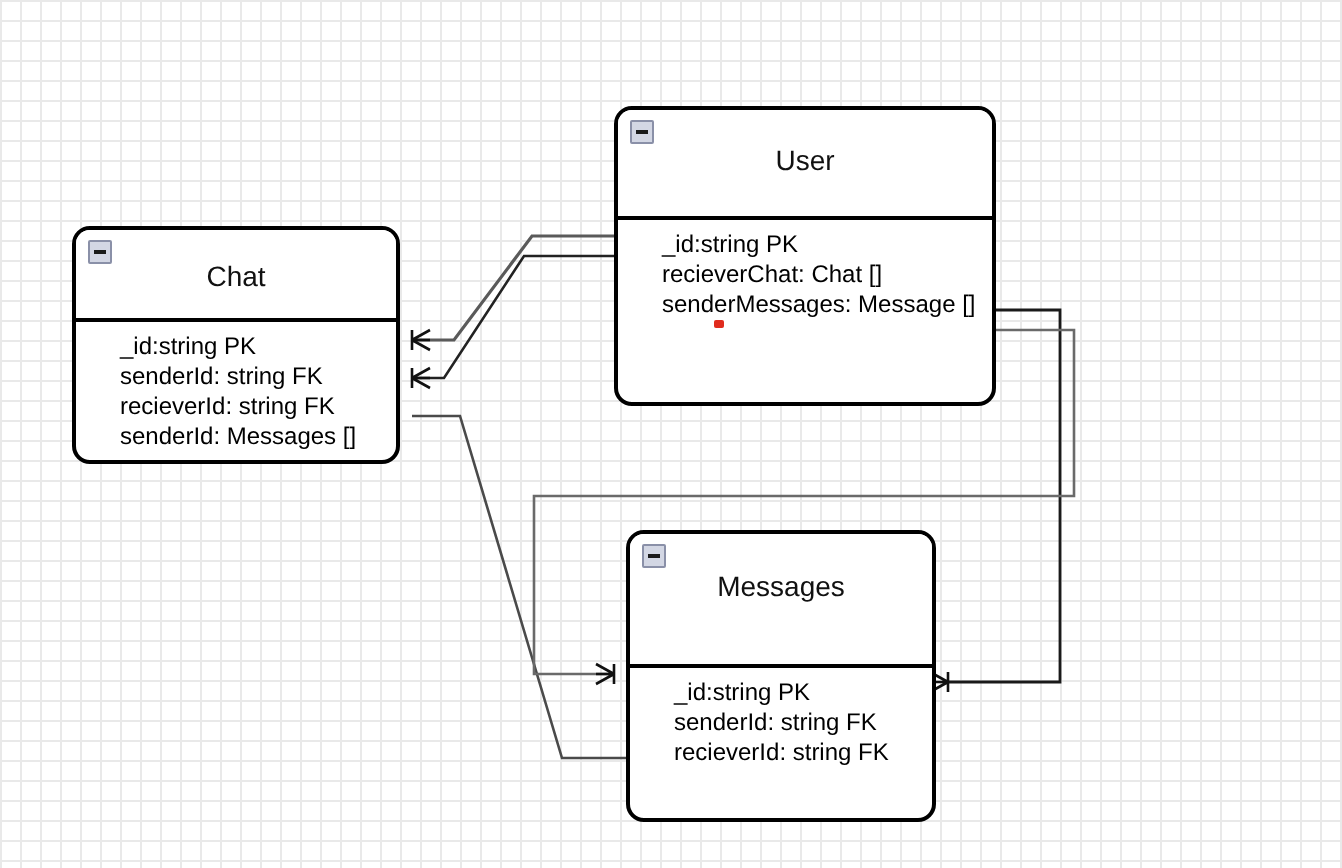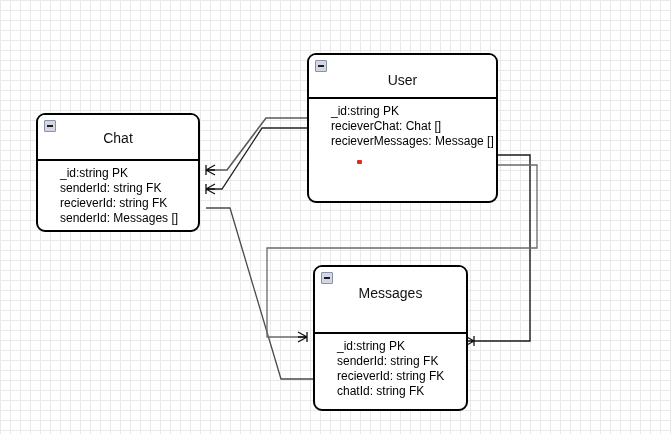--- a/index.html
+++ b/index.html
@@ -131,43 +131,42 @@
     </div>
     <div class="entity-fields">
       <div class="field">_id:string PK</div>
       <div class="field">senderId: string FK</div>
       <div class="field">recieverId: string FK</div>
       <div class="field">senderId: Messages []</div>
     </div>
   </div>
 
   <div class="entity" style="left:307px; top:53px; width:191px; height:150px;">
-    <div class="entity-header" style="height:44px;">
+    <div class="entity-header" style="height:55px;">
       <span class="collapse-icon">
           <i></i>
         </span>
       <div class="entity-title" style="padding-top:18px;">User</div>
     </div>
     <div class="entity-fields">
       <div class="field">_id:string PK</div>
       <div class="field">recieverChat: Chat []</div>
-      <div class="field">recieverMessages: Message []</div>
+      <div class="field">senderMessages: Message []</div>
     </div>
   </div>
 
   <div class="entity" style="left:313px; top:265px; width:155px; height:146px;">
     <div class="entity-header" style="height:67px;">
       <span class="collapse-icon">
           <i></i>
         </span>
       <div class="entity-title" style="padding-top:19px;">Messages</div>
     </div>
     <div class="entity-fields">
       <div class="field">_id:string PK</div>
       <div class="field">senderId: string FK</div>
       <div class="field">recieverId: string FK</div>
-      <div class="field">chatId: string FK</div>
     </div>
   </div>
 
   <span class="spell-dot" style="left:357px; top:160px;"></span>
 
 </div>
 
 </body></html>

